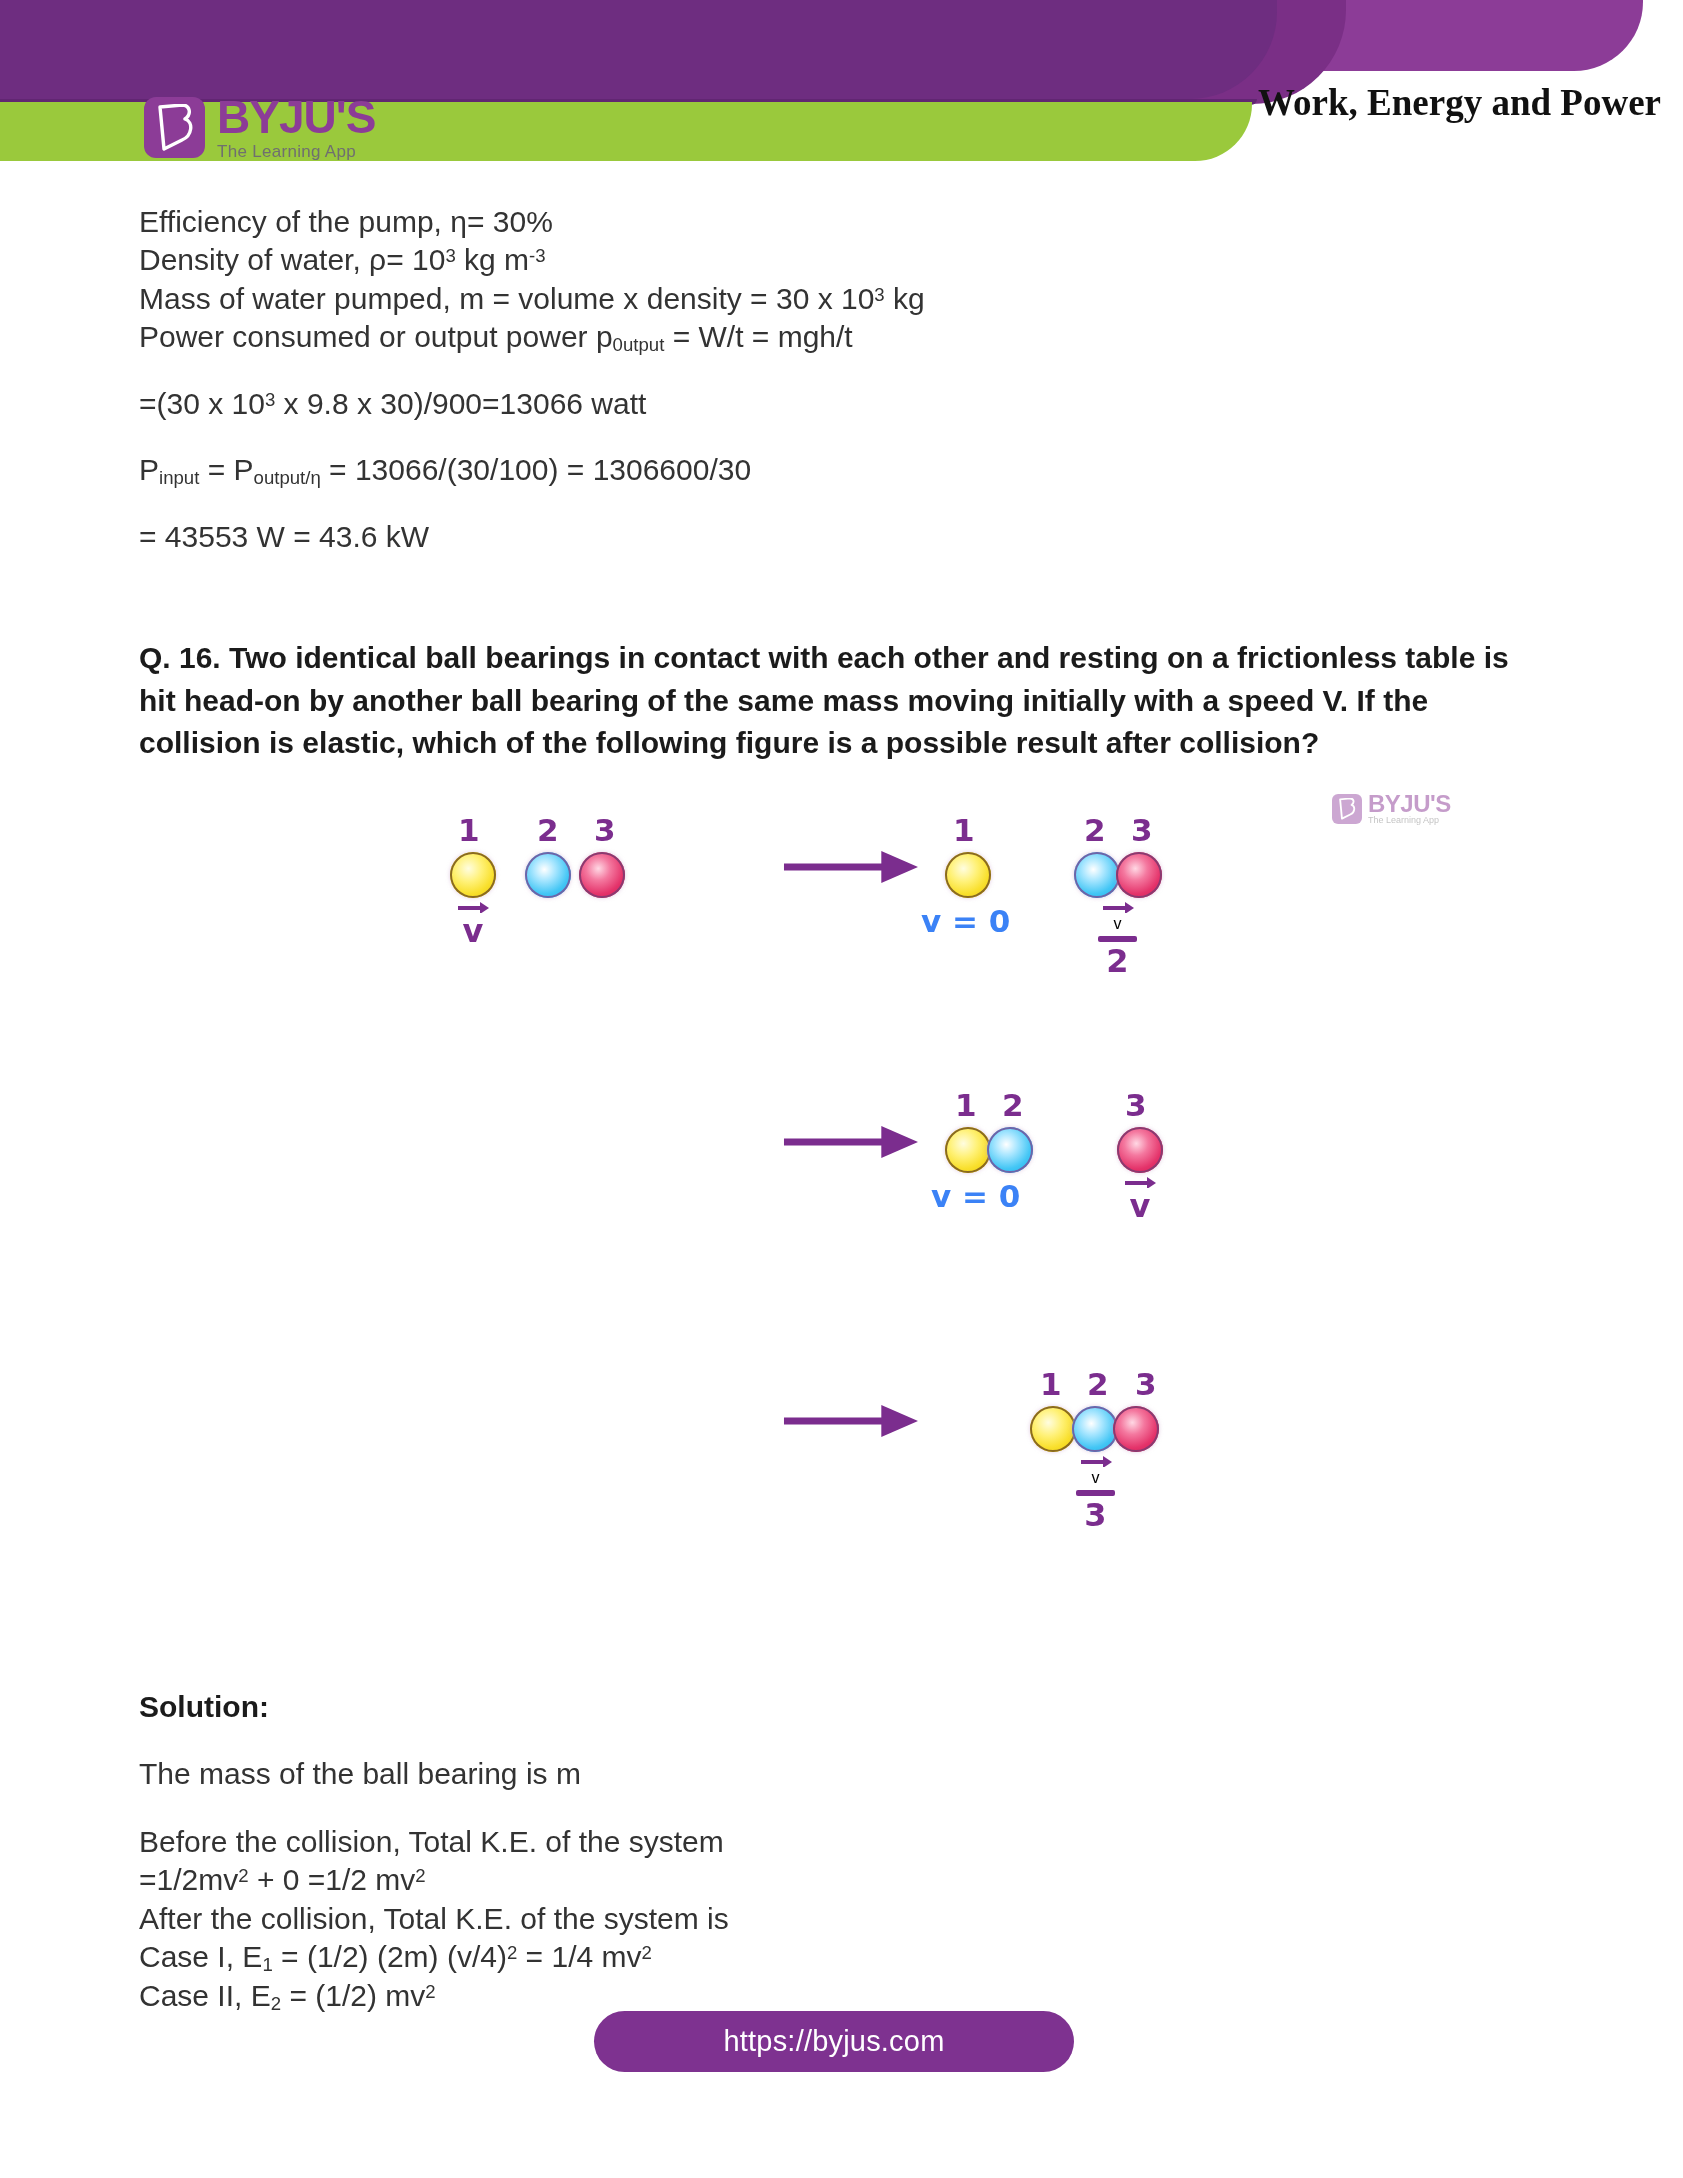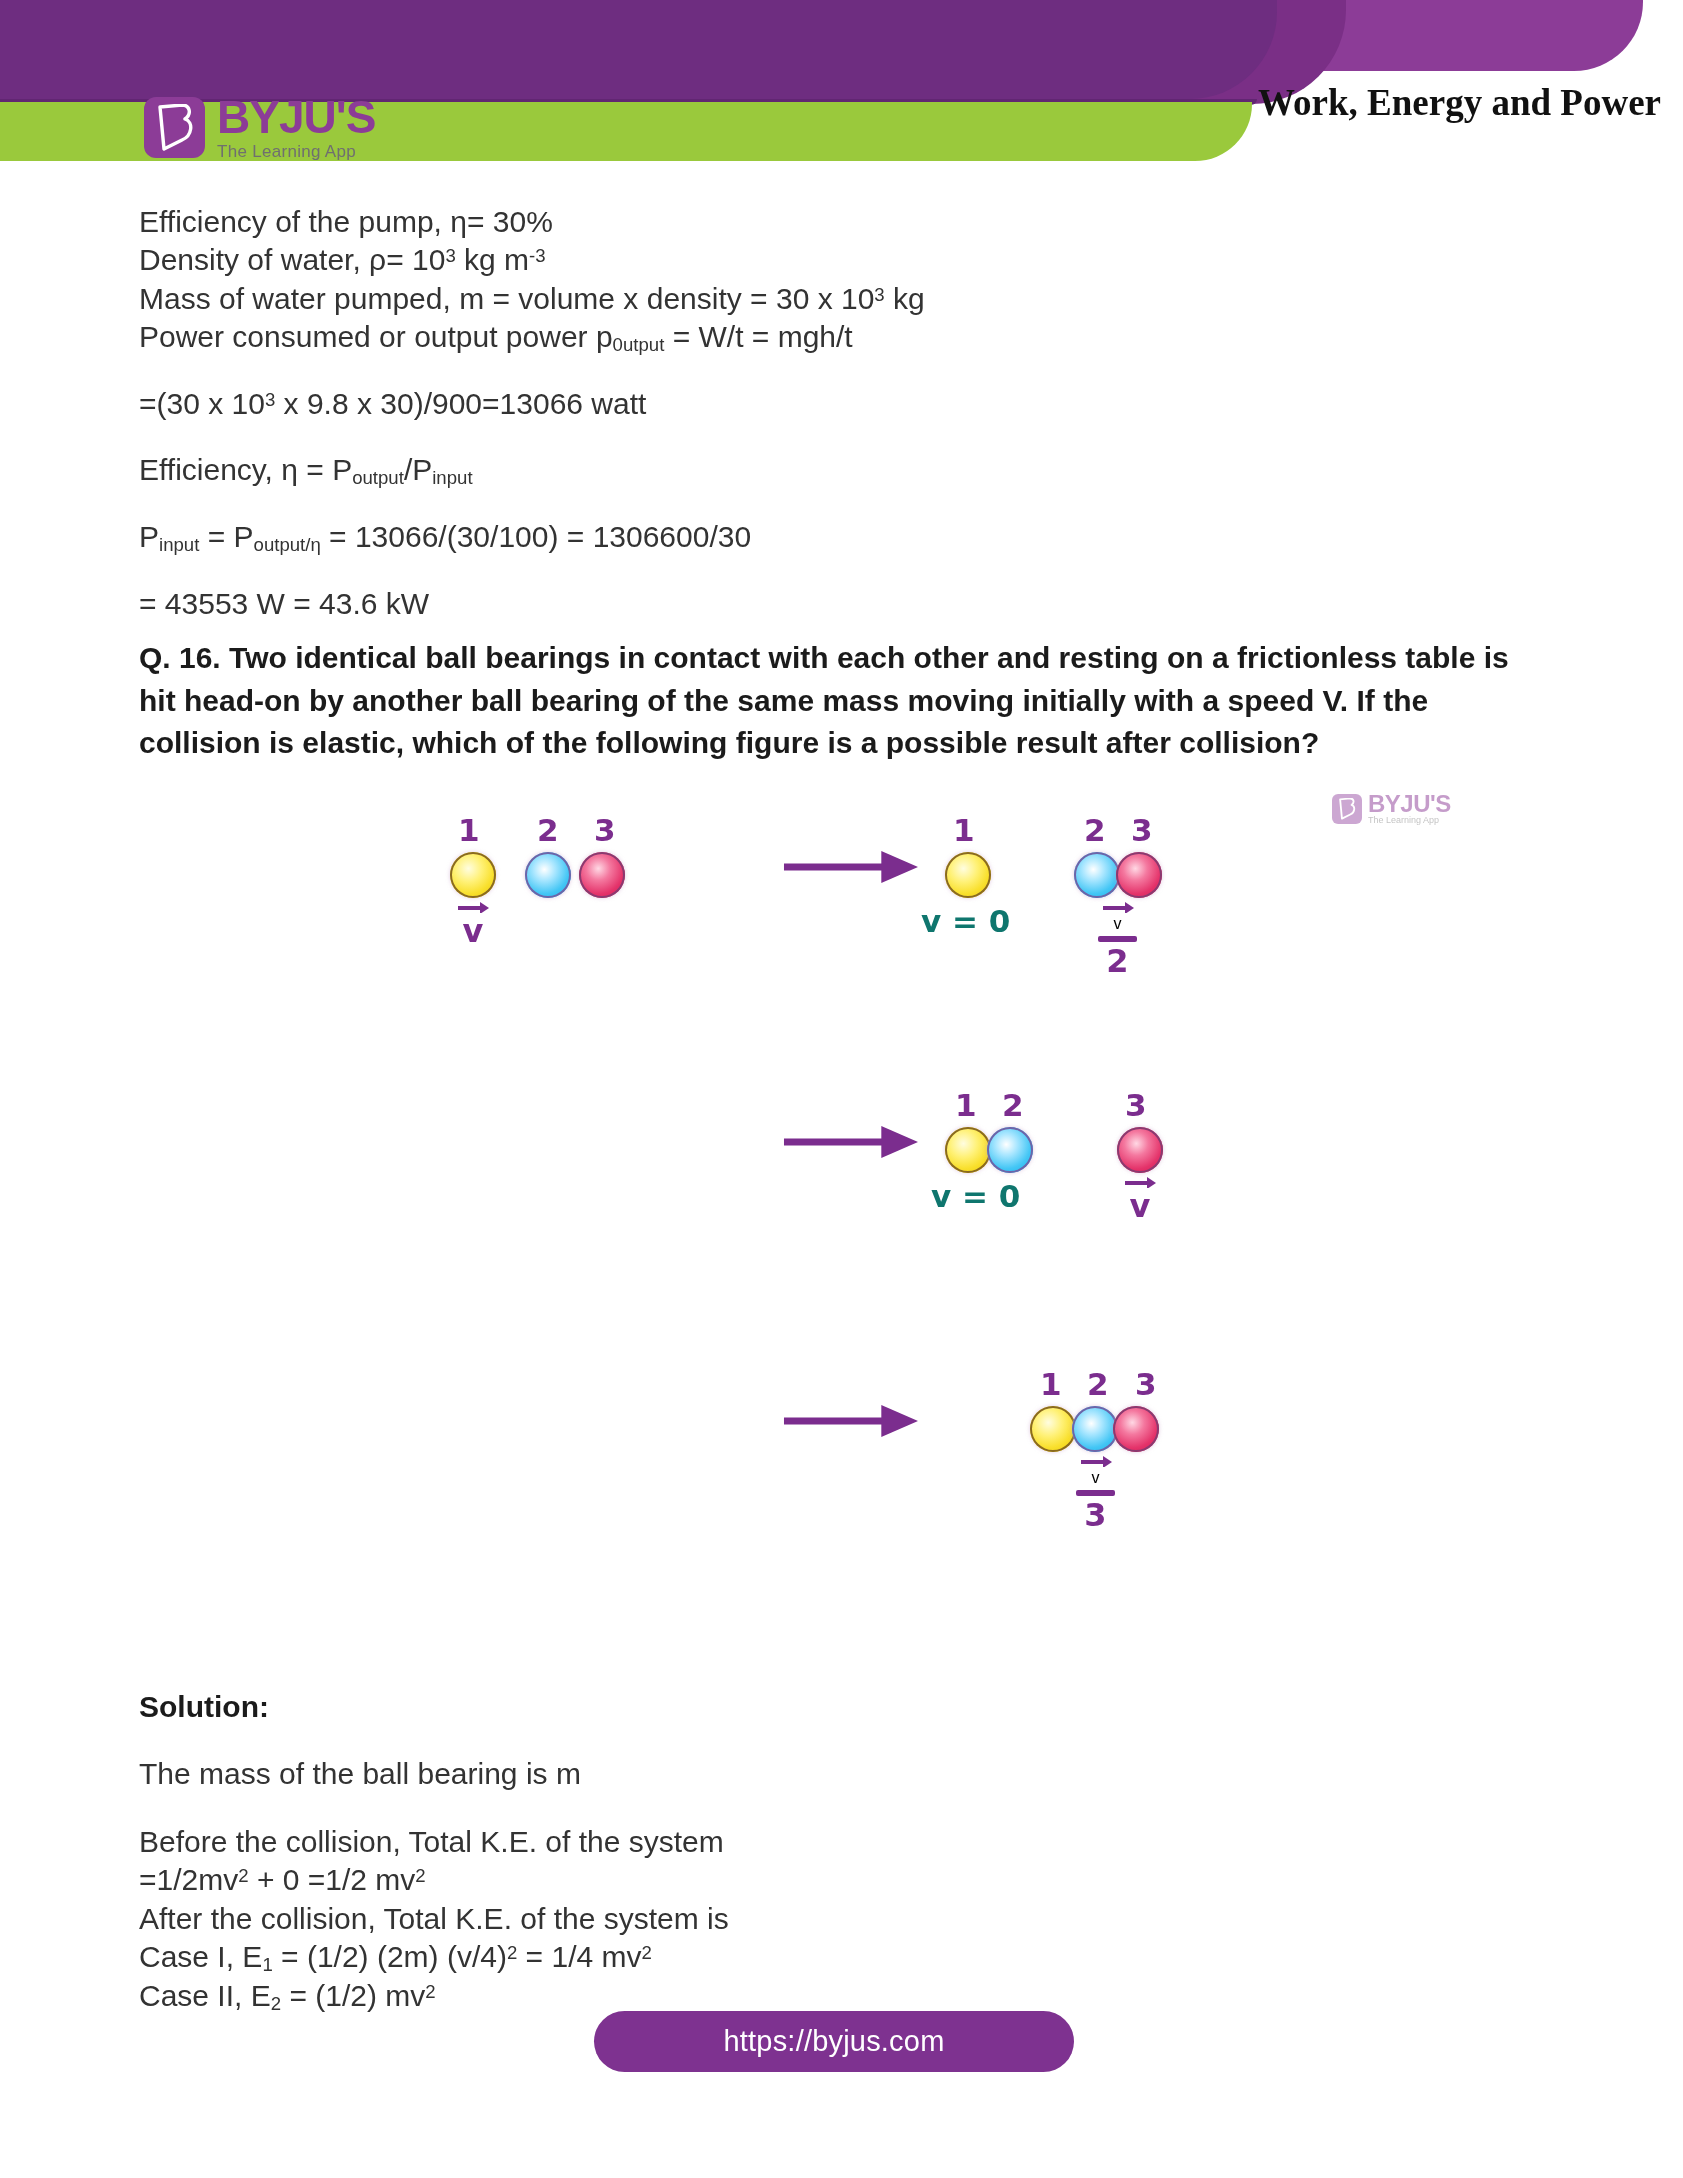--- a/index.html
+++ b/index.html
@@ -98,21 +98,21 @@
   .ball.c{
     background:radial-gradient(circle at 42% 38%, #ffffff 0%, #a8e6ff 28%, #43c6f5 62%, #12aee8 100%);
     box-shadow: inset 0 0 0 2px #6d64a8, 0 0 4px rgba(200,160,200,.55);
   }
   .ball.r{
     background:radial-gradient(circle at 42% 36%, #ffd8e4 0%, #f4789f 30%, #e4336a 64%, #cf1450 100%);
     box-shadow: inset 0 0 0 2px #8a3a70, 0 0 4px rgba(200,160,200,.55);
   }
   .arrow-big{ position:absolute; }
   .lbl{
-    position:absolute; font-size:31px; font-weight:bold; color:#0f766e;
+    position:absolute; font-size:31px; font-weight:bold; color:#3b82f6;
     font-family:"DejaVu Sans", sans-serif; white-space:nowrap;
   }
   .vecv{ position:absolute; width:46px; text-align:center; }
   .vecv .vr{ display:block; height:16px; }
   .vecv .vl{
     display:block; font-size:32px; font-weight:bold; color:#7B2D8E;
     font-family:"DejaVu Sans", sans-serif; line-height:1;
   }
   .frac{ position:absolute; width:51px; text-align:center; }
   .frac .bar{ height:6px; background:#7B2D8E; margin:3px 6px; border-radius:2px; }
@@ -163,21 +163,20 @@
     <div>Work, Energy and Power</div>
   </div>
 
   <div class="body">
     <div class="ln">Efficiency of the pump, η= 30%</div>
     <div class="ln"><span>Density of water, ρ= 10</span><sup>3</sup><span> kg m</span><sup>-3</sup></div>
     <div class="ln"><span>Mass of water pumped, m = volume x density = 30 x 10</span><sup>3</sup><span> kg</span></div>
     <div class="ln"><span>Power consumed or output power p</span><sub>0utput</sub><span> = W/t = mgh/t</span></div>
 
     <div class="ln gap-2"><span>=(30 x 10</span><sup>3</sup><span> x 9.8 x 30)/900=13066 watt</span></div>
-    <div class="ln gap-2"><span>Efficiency, η = P</span><sub>output</sub><span>/P</span><sub>input</sub></div>
     <div class="ln gap-2"><span>P</span><sub>input</sub><span>  =  P</span><sub>output/η</sub><span> = 13066/(30/100) = 1306600/30</span></div>
     <div class="ln gap-2">= 43553 W = 43.6 kW</div>
   </div>
 
   <div class="question">Q. 16. Two identical ball bearings in contact with each other and resting on a frictionless table is hit head-on by another ball bearing of the same mass moving initially with a speed V. If the collision is elastic, which of the following figure is a possible result after collision?</div>
 
   <div class="wm">
     <div class="wm-mark">
       <svg width="20" height="22" viewBox="0 0 42 48">
         <path d="M6 3 L28 1 C36 1 38 10 31 15 C40 18 38 32 28 36 L10 45 Z" fill="none" stroke="#ffffff" stroke-width="4" stroke-linejoin="round"></path>

